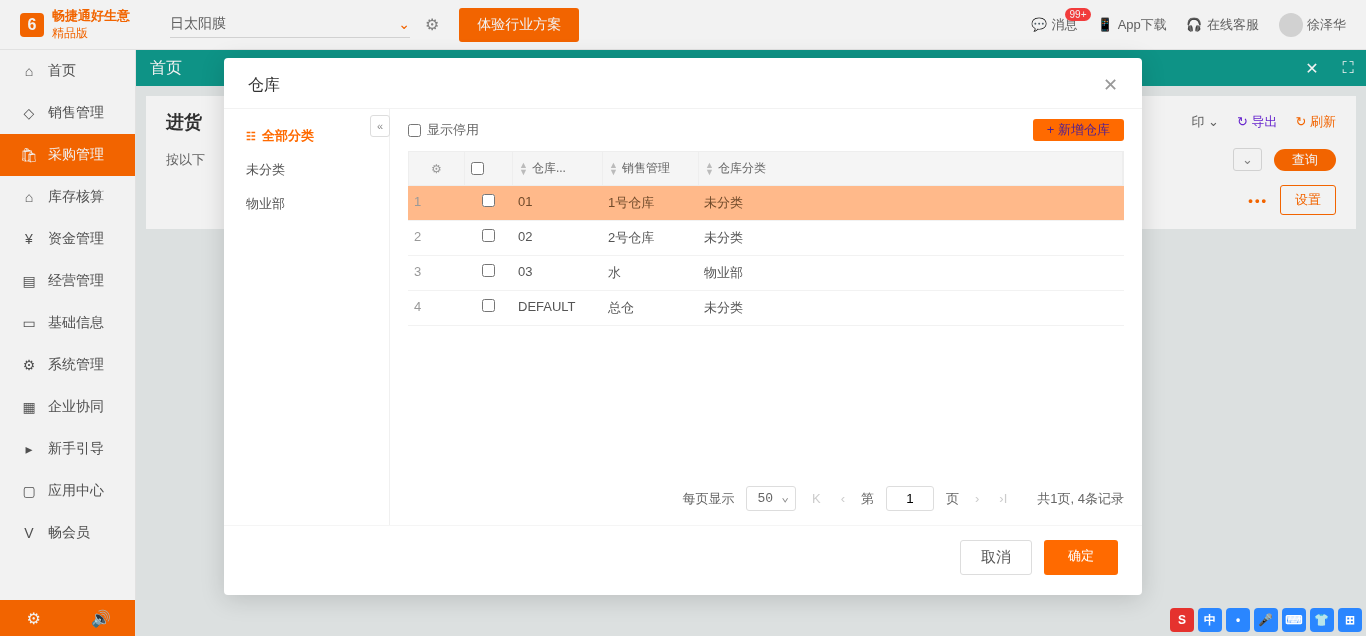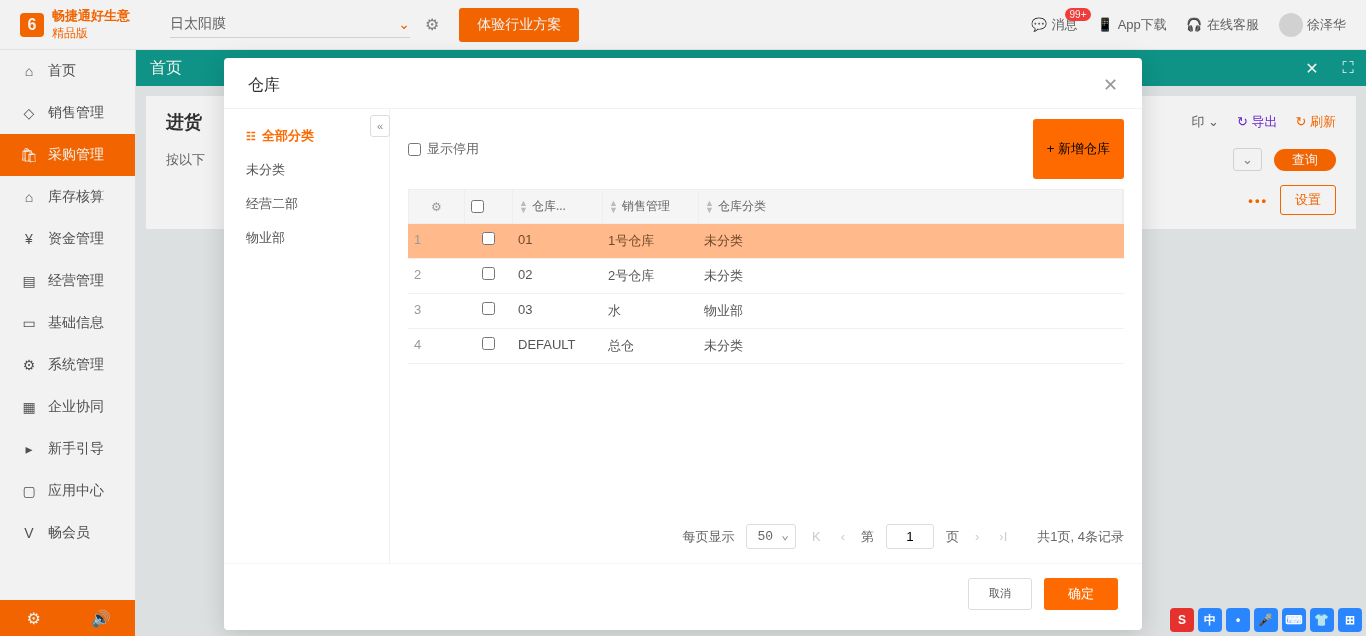--- a/index.html
+++ b/index.html
@@ -56,40 +56,40 @@
 .collapse-toggle { position: absolute; right: -1px; top: 6px; width: 20px; height: 22px; border: 1px solid #ddd; border-radius: 3px; display: flex; align-items: center; justify-content: center; font-size: 11px; color: #888; cursor: pointer; background: #fff; }
 .cat-item { padding: 8px 22px; font-size: 13px; color: #555; cursor: pointer; }
 .cat-item.all { color: #ff6a00; font-weight: bold; display: flex; align-items: center; gap: 6px; }
 .cat-item.all::before { content: "☷"; font-size: 11px; }
 .table-panel { flex: 1; padding: 10px 18px 14px; display: flex; flex-direction: column; }
 .table-header-row { display: flex; align-items: center; gap: 14px; margin-bottom: 10px; }
 .search-wrap { display: flex; align-items: center; border-bottom: 1px solid #ddd; padding: 2px 0; width: 200px; }
 .search-wrap input { border: none; outline: none; font-size: 13px; flex: 1; color: #333; }
 .search-wrap .srch-icon { color: #ff6a00; font-size: 15px; cursor: pointer; }
 .show-disabled { display: flex; align-items: center; gap: 6px; font-size: 13px; color: #666; }
-.new-btn { margin-left: auto; background: #ff6a00; color: #000000; padding: 21px 14px; border-radius: 3px; font-size: 13px; cursor: pointer; }
+.new-btn { margin-left: auto; background: #ff6a00; color: #4c1d95; padding: 2px 14px; border-radius: 3px; font-size: 13px; cursor: pointer; }
 .grid-head { display: flex; background: #f5f5f5; border: 1px solid #eee; font-size: 12px; color: #666; }
 .grid-head > div { padding: 8px 6px; border-right: 1px solid #eee; display: flex; align-items: center; gap: 4px; }
 .grid-row { display: flex; border-bottom: 1px solid #f2f2f2; font-size: 13px; color: #555; }
 .grid-row > div { padding: 8px 6px; }
 .grid-row.highlight { background: #ffb98a; color: #704a2a; }
 .col-gear { width: 56px; justify-content: center; color: #999; }
 .col-chk { width: 48px; text-align: center; }
 .col-code { width: 90px; }
 .col-name { width: 96px; }
 .col-cat { flex: 1; }
 .sort-indicator { font-size: 9px; color: #bbb; line-height: 1; display: inline-flex; flex-direction: column; }
 .sort-indicator span:first-child { margin-bottom: -2px; }
 .pagination-area { display: flex; align-items: center; gap: 12px; font-size: 13px; color: #666; margin-top: auto; padding-top: 160px; justify-content: flex-end; }
 .page-size-select { border: 1px solid #ddd; padding: 4px 22px 4px 10px; border-radius: 3px; position: relative; cursor: pointer; font-family: Liberation Mono, monospace; }
 .page-size-select::after { content: "⌄"; position: absolute; right: 6px; top: 2px; color: #888; }
 .page-input { width: 48px; border: 1px solid #ddd; border-radius: 3px; text-align: center; padding: 4px; }
 .page-nav { color: #ccc; cursor: pointer; padding: 0 4px; }
 .modal-footer { display: flex; justify-content: flex-end; gap: 12px; padding: 14px 24px 20px; border-top: 1px solid #f5f5f5; }
-.btn-cancel { border: 1px solid #ddd; background: #fff; padding: 7px 20px; border-radius: 3px; font-size: 11px; color: #555; cursor: pointer; }
+.btn-cancel { border: 1px solid #ddd; background: #fff; padding: 7px 20px; border-radius: 3px; font-size: 15px; color: #555; cursor: pointer; }
 .btn-confirm { background: #ff6a00; color: #fff; padding: 7px 24px; border-radius: 3px; font-size: 13px; cursor: pointer; }
 
 
 .ime-bar { position: absolute; right: 4px; bottom: 4px; display: flex; gap: 4px; align-items: center; }
 .ime-item { width: 24px; height: 24px; background: #2a86ff; border-radius: 4px; display: flex; align-items: center; justify-content: center; color: #fff; font-size: 12px; font-weight: bold; }
 .ime-item.red { background: #e5322e; }
 </style>
 </head>
 <body>
 
@@ -215,21 +215,20 @@
   <div class="modal-header">
     <span class="modal-title">仓库</span>
     <span class="modal-close">✕</span>
   </div>
   <div class="modal-body">
     <div class="cat-panel">
       <div class="collapse-toggle">«</div>
       <div class="cat-item all">全部分类</div>
       <div id="cat-list">
           <div class="cat-item">未分类</div>
-          <div class="cat-item">经营二部</div>
           <div class="cat-item">物业部</div>
         </div>
     </div>
     <div class="table-panel">
       <div class="table-header-row">
         <label class="show-disabled">
           <input type="checkbox" style="">
           <span>显示停用</span>
         </label>
         <div class="new-btn">+ <span>新增仓库</span></div>

